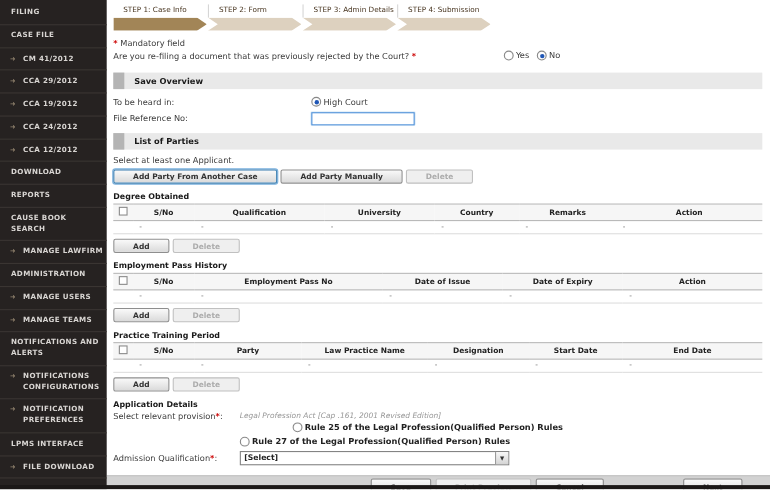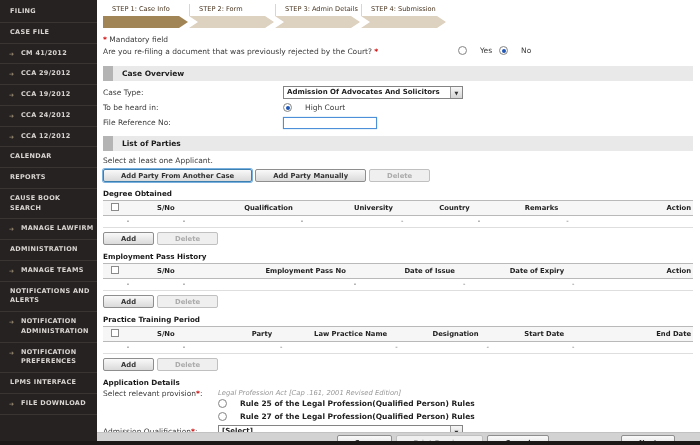--- a/index.html
+++ b/index.html
@@ -24,21 +24,21 @@
   .wstep + .wstep .wlabel { border-left:1px solid #d6d6d6; }
   .warrow { height:12px; background:#ddd1bf;
             clip-path:polygon(0 0, calc(100% - 9px) 0, 100% 50%, calc(100% - 9px) 100%, 0 100%, 9px 50%); }
   .wstep:first-child .warrow { clip-path:polygon(0 0, calc(100% - 9px) 0, 100% 50%, calc(100% - 9px) 100%, 0 100%); }
   .wstep.active .warrow { background:#a28557; }
 
   .red { color:#cc0000; font-weight:bold; }
   .mandatory { margin:7px 0 2px 6px; }
   .question-row { position:relative; margin:3px 0 0 6px; height:12px; }
   .refiling-options { position:absolute; left:355px; top:-1px; display:flex; gap:7px; align-items:center; }
-  .opt { display:inline-flex; align-items:center; gap:13px; }
+  .opt { display:inline-flex; align-items:center; gap:2px; }
 
   .radio { width:9px; height:9px; border-radius:50%; border:1px solid #888;
            background:radial-gradient(#fff 55%,#dcdcdc); display:inline-block; position:relative; flex:none; }
   .radio.selected::after { content:""; position:absolute; left:1.5px; top:1.5px; width:4px; height:4px;
            border-radius:50%; background:#1f56b5; }
   .checkbox { width:8px; height:8px; border:1px solid #8a8a8a; background:#fff; display:inline-block; }
 
   .section-header { height:15px; width:590px; background:#e9e9e9; display:flex; align-items:center; margin:7px 0 5px 6px; }
   .sh-block { width:10px; align-self:stretch; background:#b4b4b4; margin-right:9px; }
   .sh-title { font-weight:bold; font-size:7.5px; color:#1a1a1a; }
@@ -58,21 +58,21 @@
 
   .btnrow { display:flex; gap:3px; margin:4px 0 0 6px; }
   .btn { font-family:inherit; font-size:6.8px; font-weight:bold; color:#333; height:13px; line-height:10px;
          background:linear-gradient(#f9f9f9,#dadada); border:1px solid #8e8e8e; border-radius:2px; padding:0 17px; cursor:pointer; }
   .btn.disabled { color:#ababab; border-color:#c0c0c0; background:#efefef; cursor:default; }
   .btn.focused { border-color:#3c7fb1; box-shadow:0 0 0 1px #7ab0dd; }
 
   .tbl-title { font-weight:bold; font-size:7.2px; color:#1a1a1a; margin:7px 0 2px 6px; }
   table.grid { width:590px; margin-left:6px; border-collapse:collapse; }
   table.grid th { border-top:1px solid #b9b9b9; border-bottom:1px solid #b9b9b9; background:#f6f6f6;
-                  font-size:6.8px; text-align:right; padding:2px 2px; color:#222; }
+                  font-size:6.8px; text-align:center; padding:2px 2px; color:#222; }
   table.grid td { border-bottom:1px solid #dedede; font-size:6.8px; color:#666; padding:1px 2px 2px 6px; height:10px; }
 
   .hint { font-style:italic; color:#979797; font-size:6.8px; }
   .rule-label { font-weight:bold; color:#222; }
 
   .footer-bar { position:absolute; left:0; right:0; bottom:3px; height:10px; background:#d2d2d2; border-top:1px solid #c2c2c2; }
   .footer-btns { position:absolute; left:0; right:0; bottom:-8px; display:flex; gap:4px; padding-left:240px; }
   .footer-btns .btn { height:15px; }
   .btn-next { margin-left:auto; margin-right:25px; }
   .bottom-strip { position:absolute; left:0; right:0; bottom:0; height:4px; background:#1b1817; z-index:6; }
@@ -83,28 +83,29 @@
 <div class="app">
 
   <nav class="sidebar" id="sidebar">
       <div class="side-item"><span>FILING</span></div>
       <div class="side-item"><span>CASE FILE</span></div>
       <div class="side-item sub"><span class="side-arrow">➜</span><span>CM 41/2012</span></div>
       <div class="side-item sub"><span class="side-arrow">➜</span><span>CCA 29/2012</span></div>
       <div class="side-item sub"><span class="side-arrow">➜</span><span>CCA 19/2012</span></div>
       <div class="side-item sub"><span class="side-arrow">➜</span><span>CCA 24/2012</span></div>
       <div class="side-item sub"><span class="side-arrow">➜</span><span>CCA 12/2012</span></div>
-      <div class="side-item"><span>CALENDAR</span></div>
+      <div class="side-item"><span>DOWNLOAD</span></div>
       <div class="side-item"><span>REPORTS</span></div>
       <div class="side-item"><span>CAUSE BOOK SEARCH</span></div>
       <div class="side-item sub"><span class="side-arrow">➜</span><span>MANAGE LAWFIRM</span></div>
       <div class="side-item"><span>ADMINISTRATION</span></div>
+      <div class="side-item sub"><span class="side-arrow">➜</span><span>MANAGE USERS</span></div>
       <div class="side-item sub"><span class="side-arrow">➜</span><span>MANAGE TEAMS</span></div>
       <div class="side-item"><span>NOTIFICATIONS AND ALERTS</span></div>
-      <div class="side-item sub"><span class="side-arrow">➜</span><span>NOTIFICATION ADMINISTRATION</span></div>
+      <div class="side-item sub"><span class="side-arrow">➜</span><span>NOTIFICATIONS CONFIGURATIONS</span></div>
       <div class="side-item sub"><span class="side-arrow">➜</span><span>NOTIFICATION PREFERENCES</span></div>
       <div class="side-item"><span>LPMS INTERFACE</span></div>
       <div class="side-item sub"><span class="side-arrow">➜</span><span>FILE DOWNLOAD</span></div>
     </nav>
 
   <div class="main">
 
     <div class="wizard" id="wizard">
         <div class="wstep active">
           <div class="wlabel">STEP 1: Case Info</div>
@@ -135,31 +136,24 @@
           </span>
           <span class="opt">
             <span class="radio selected"></span>
             <span>No</span>
           </span>
         </span>
     </div>
 
     <div class="section-header">
       <span class="sh-block"></span>
-      <span class="sh-title">Case Overview</span>
-    </div>
-
-
-    <div class="frow">
-      <span class="flabel">Case Type:</span>
-      <span class="select" style="width:180px">
-        <span class="sel-text">Admission Of Advocates And Solicitors</span>
-        <span class="dd-btn">▼</span>
-      </span>
-    </div>
+      <span class="sh-title">Save Overview</span>
+    </div>
+
+
 
     <div class="frow">
       <span class="flabel">To be heard in:</span>
       <span class="opt">
         <span class="radio selected"></span>
         <span>High Court</span>
       </span>
     </div>
 
     <div class="frow">
@@ -267,21 +261,21 @@
           <button class="btn disabled">Delete</button>
         </div>
       </div>
 
     <div class="tbl-title">Application Details</div>
 
     <div class="frow top">
       <span class="flabel-sm"><span>Select relevant provision</span><span class="red">*</span>:</span>
       <div>
         <div class="hint">Legal Profession Act [Cap .161, 2001 Revised Edition]</div>
-        <div id="provision-options"><div class="opt" style="margin-top: 2px;">
+        <div id="provision-options"><div class="opt" style="margin-top: 2px; margin-left: 48px;">
               <span class="radio"></span>
               <span class="rule-label">Rule 25 of the Legal Profession(Qualified Person) Rules</span>
             </div><div class="opt" style="margin-top: 2px; align-items: flex-end;">
               <span class="radio"></span>
               <span class="rule-label">Rule 27 of the Legal Profession(Qualified Person) Rules</span>
             </div></div>
       </div>
     </div>
 
     <div class="frow">

